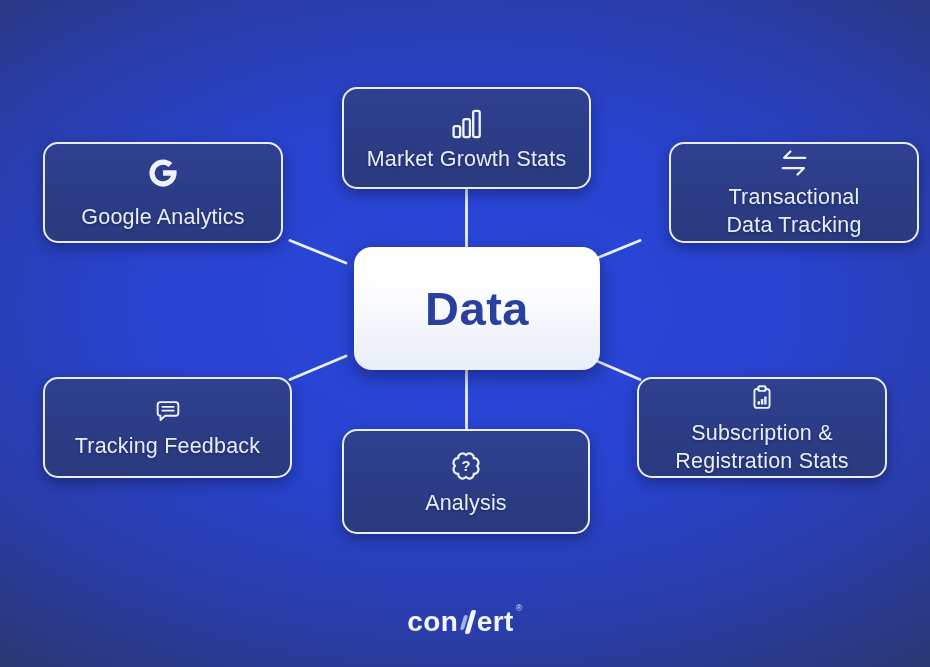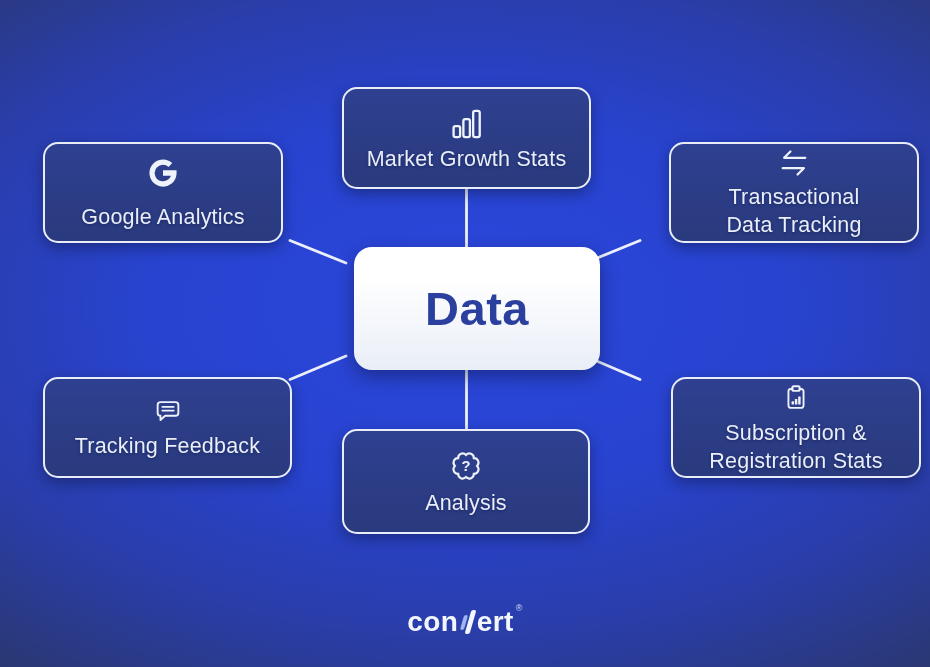--- a/index.html
+++ b/index.html
@@ -22,21 +22,21 @@
   .node .icon{display:block;line-height:0;}
   .node .icon svg{display:block;}
   .label{color:#e9eef9;font-size:21.5px;line-height:28px;text-align:center;
     letter-spacing:.2px;text-shadow:0 1px 3px rgba(10,20,70,.5);}
   .label .line{display:block;}
   .n-market{left:342px;top:87px;width:249px;height:102px;}
   .n-google{left:43px;top:142px;width:240px;height:101px;gap:11px;}
   .n-trans{left:637px;top:142px;width:250px;height:101px;margin-left:32px;}
   .n-feedback{left:43px;top:377px;width:249px;height:101px;}
   .n-surveys{left:342px;top:429px;width:248px;height:105px;}
-  .n-subscr{left:671px;top:377px;width:250px;height:101px;}
+  .n-subscr{left:637px;top:377px;width:250px;height:101px;}
   .center-node{
     position:absolute;left:342px;top:247px;width:246px;height:123px;
     border-radius:18px;background:linear-gradient(180deg,#ffffff 25%,#e9eef7 100%);
     box-shadow:0 7px 18px rgba(8,14,45,.42);
     display:flex;align-items:center;justify-content:center;margin-left:12px;
   }
   .center-label{color:#2b3f9e;font-size:47px;font-weight:700;letter-spacing:.5px;}
   .brand{
     position:absolute;left:0;right:0;top:604px;height:36px;
     display:flex;justify-content:center;align-items:center;

